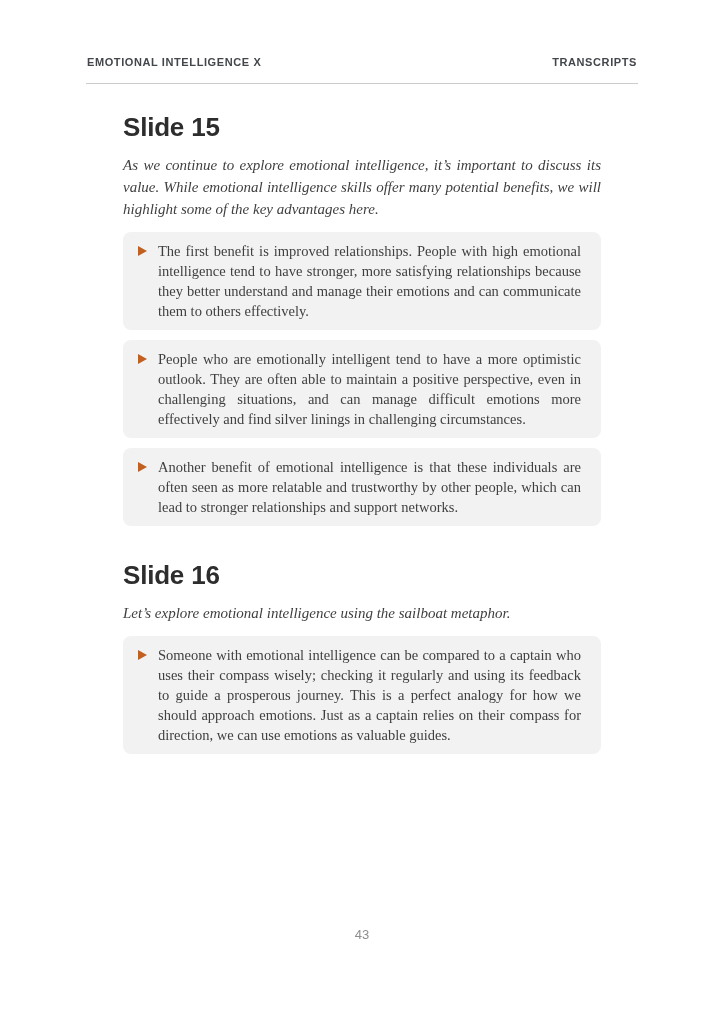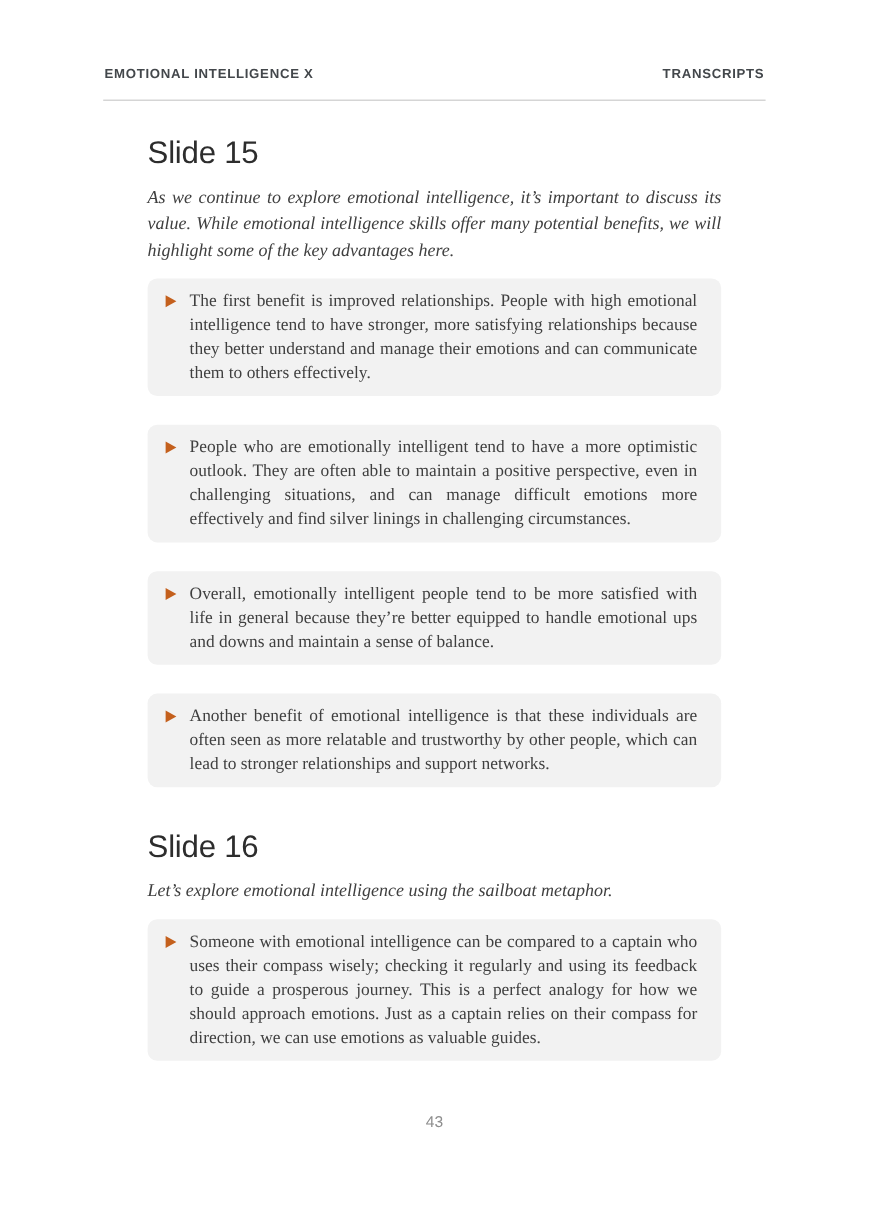--- a/index.html
+++ b/index.html
@@ -40,42 +40,42 @@
   }
 
   .content {
     margin: 0 123px;
   }
 
   .section-title {
     font-family: "Liberation Sans", sans-serif;
     font-size: 26px;
     line-height: 30px;
-    font-weight: 400;
+    font-weight: 700;
     letter-spacing: -0.2px;
     color: var(--heading-text);
     margin-top: 28px;
   }
   .section-title.second { margin-top: 34px; }
 
   .section-intro {
     margin-top: 12px;
     font-family: "Liberation Serif", serif;
     font-size: 15px;
     line-height: 22px;
     color: var(--body-text);
     text-align: justify;
     font-style: italic;
   }
 
   .bullet-list {
     margin-top: 12px;
     display: flex;
     flex-direction: column;
-    gap: 24px;
+    gap: 10px;
   }
 
   .bullet-box {
     background: var(--box-bg);
     border-radius: 8px;
     padding: 9px 20px 9px 15px;
     display: flex;
     align-items: flex-start;
     gap: 11px;
   }
@@ -127,24 +127,20 @@
         <div class="bullet-box">
           <span class="tri-icon"></span>
           <p class="bullet-text">The first benefit is improved relationships. People with high emotional intelligence tend to have stronger, more satisfying relationships because they better understand and manage their emotions and can communicate them to others effectively.</p>
         </div>
         <div class="bullet-box">
           <span class="tri-icon"></span>
           <p class="bullet-text">People who are emotionally intelligent tend to have a more optimistic outlook. They are often able to maintain a positive perspective, even in challenging situations, and can manage difficult emotions more effectively and find silver linings in challenging circumstances.</p>
         </div>
         <div class="bullet-box">
           <span class="tri-icon"></span>
-          <p class="bullet-text">Overall, emotionally intelligent people tend to be more satisfied with life in general because they’re better equipped to handle emotional ups and downs and maintain a sense of balance.</p>
-        </div>
-        <div class="bullet-box">
-          <span class="tri-icon"></span>
           <p class="bullet-text">Another benefit of emotional intelligence is that these individuals are often seen as more relatable and trustworthy by other people, which can lead to stronger relationships and support networks.</p>
         </div>
       </div>
     </section>
 
     <section>
       <h1 class="section-title second">Slide 16</h1>
       <p class="section-intro">Let’s explore emotional intelligence using the sailboat metaphor.</p>
 
       <div class="bullet-list">

